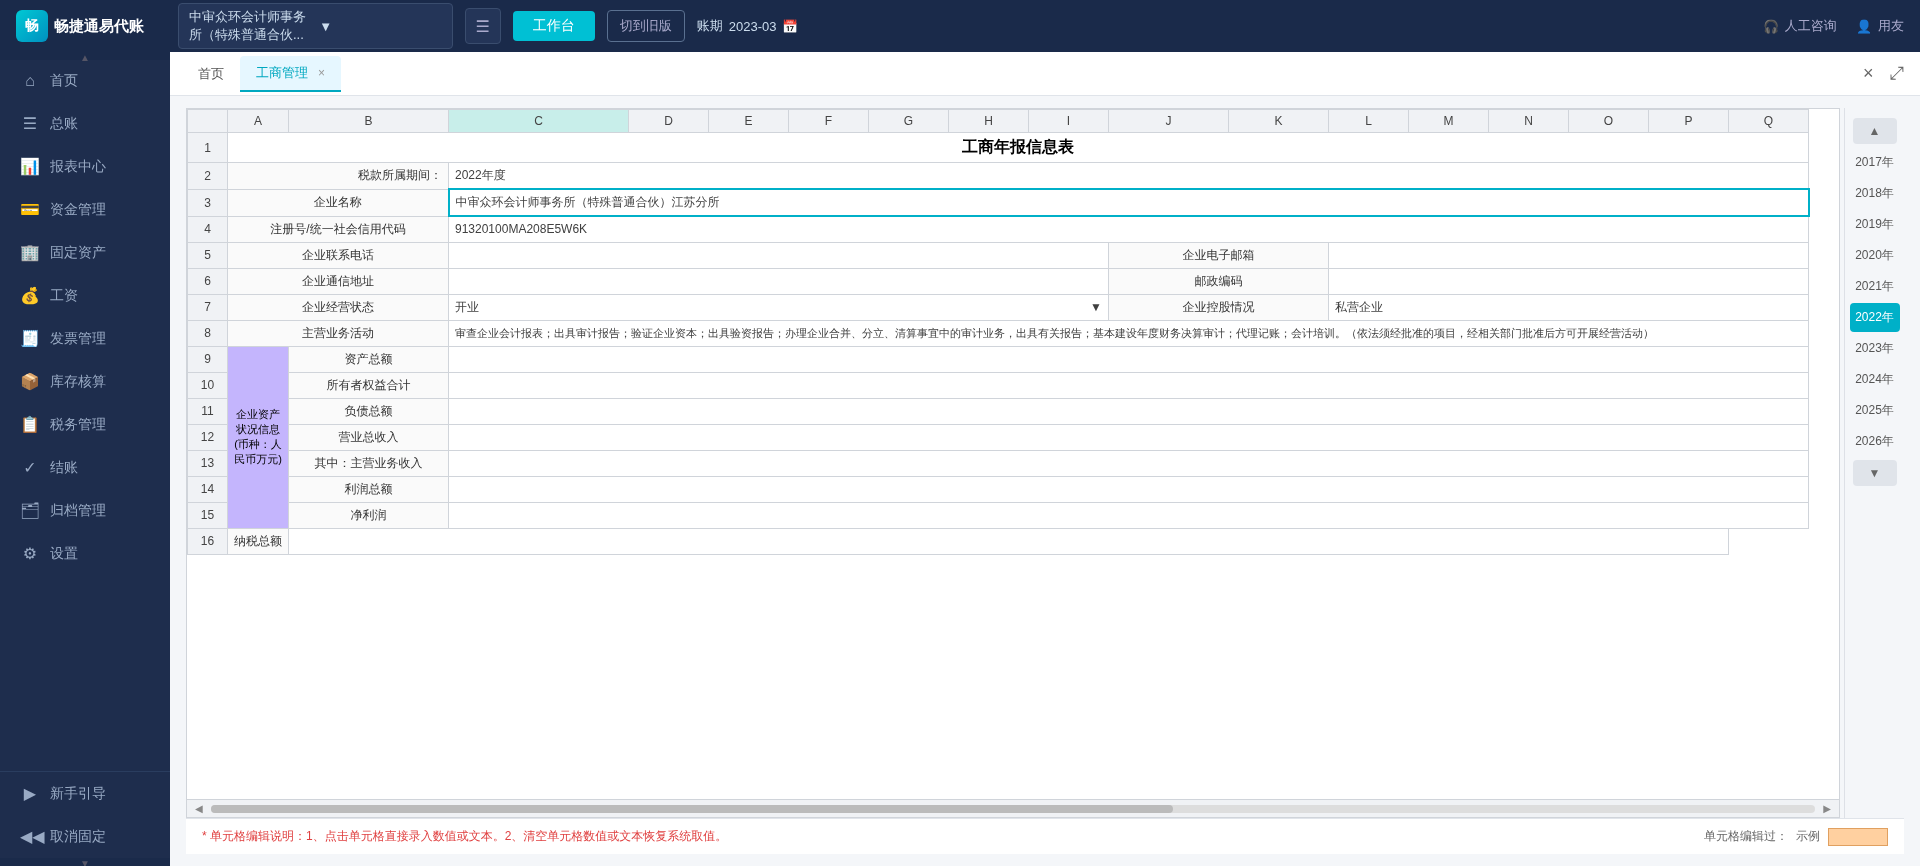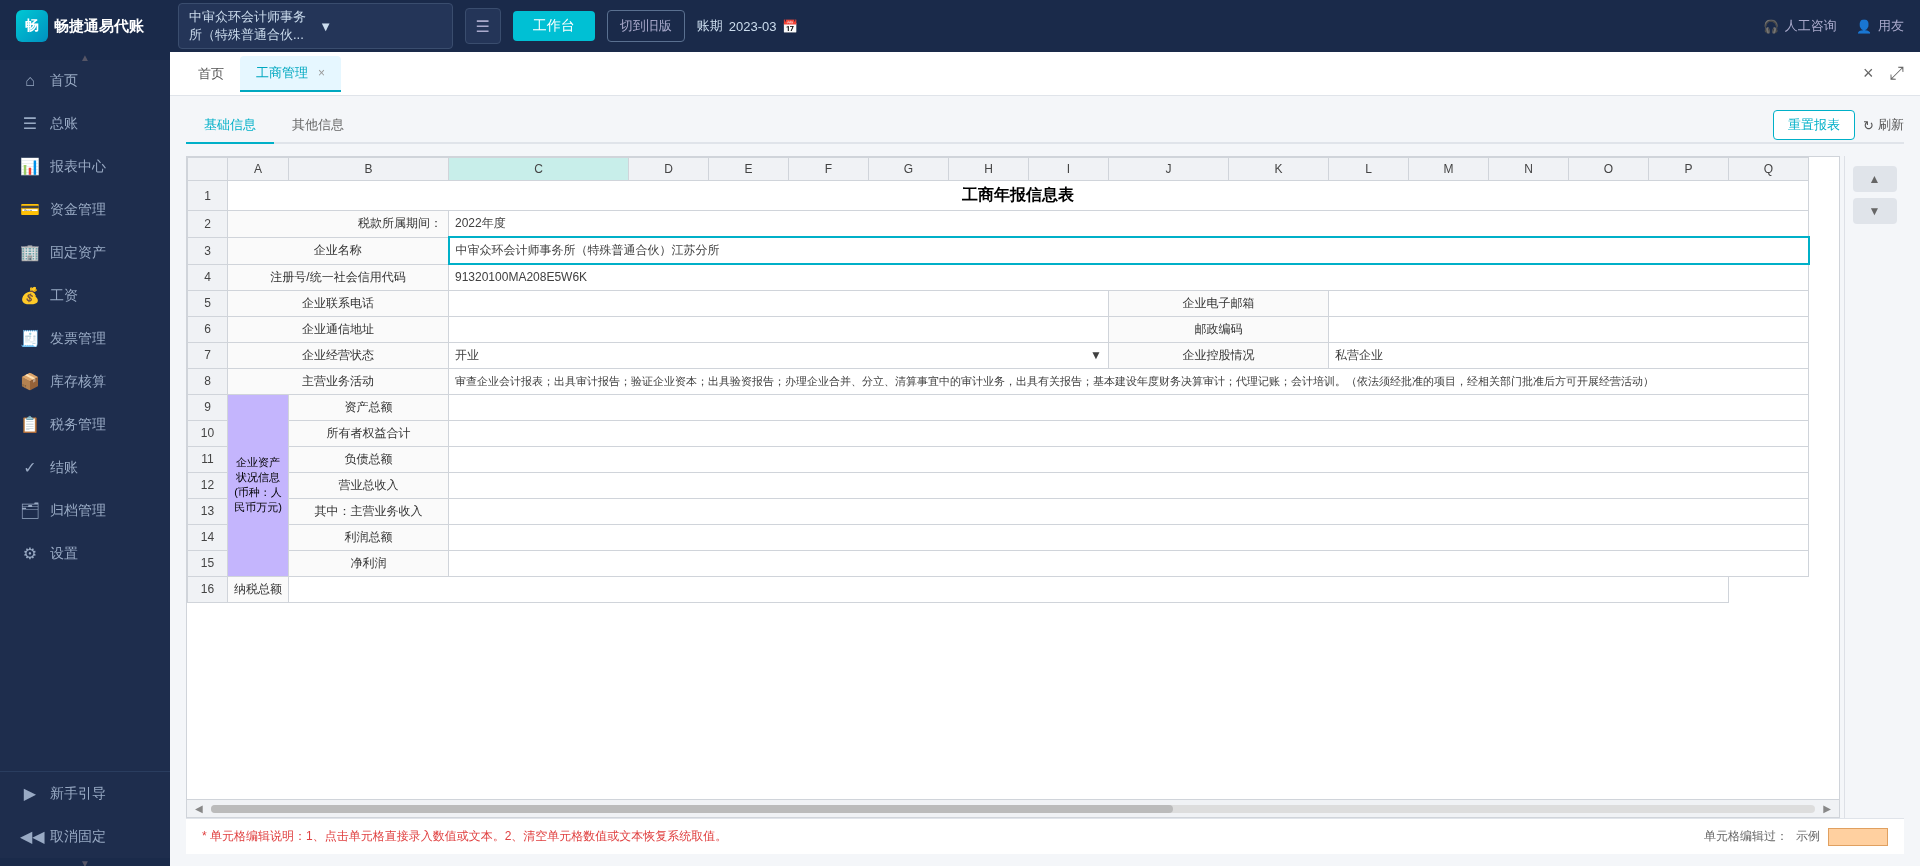--- a/index.html
+++ b/index.html
@@ -471,31 +471,20 @@
       </div>
 
       <div style="margin-left: auto; display: flex; gap: 8px; align-items: center;">
         <button class="win-ctrl-btn" style="font-size: 18px; color: #666; background: none; border: none; cursor: pointer;">×</button>
         <button class="win-ctrl-btn" style="font-size: 18px; color: #666; background: none; border: none; cursor: pointer;">⤢</button>
       </div>
     </div>
 
     <div class="inner-content">
 
-      <div class="sub-tabs">
-        <div class="sub-tab active">基础信息</div>
-        <div class="sub-tab">其他信息</div>
-        <div class="sub-tab-actions">
-          <button class="reset-btn">重置报表</button>
-          <button class="refresh-btn">
-            <span>↻</span>
-            <span>刷新</span>
-          </button>
-        </div>
-      </div>
 
       <div style="flex: 1; display: flex; overflow: hidden; gap: 4px;">
 
         <div class="spreadsheet-wrapper">
           <div class="spreadsheet-scroll-area">
             <table class="spreadsheet-table">
               <colgroup>
                 <col style="width: 40px">
                 <col style="width: 40px">
                 <col style="width: 160px">
@@ -653,20 +642,32 @@
             <span class="h-scroll-arrow">◀</span>
             <div class="h-scroll-track">
               <div class="h-scroll-thumb"></div>
             </div>
             <span class="h-scroll-arrow">▶</span>
           </div>
         </div>
 
         <div class="right-panel">
           <div class="rp-arrow-btn">▲</div>
+          <div id="year-list" style="display:flex; flex-direction: column; align-items: center; width: 100%; gap: 2px;">
+              <div class="rp-year-item">2017年</div>
+              <div class="rp-year-item">2018年</div>
+              <div class="rp-year-item">2019年</div>
+              <div class="rp-year-item">2020年</div>
+              <div class="rp-year-item">2021年</div>
+              <div class="rp-year-item active">2022年</div>
+              <div class="rp-year-item">2023年</div>
+              <div class="rp-year-item">2024年</div>
+              <div class="rp-year-item">2025年</div>
+              <div class="rp-year-item">2026年</div>
+            </div>
           <div class="rp-arrow-btn">▼</div>
         </div>
 
       </div>
 
       <div class="status-bar">
         <span class="status-note">* 单元格编辑说明：1、点击单元格直接录入数值或文本。2、清空单元格数值或文本恢复系统取值。</span>
         <div class="status-right">
           <span>单元格编辑过：</span>
           <span>示例</span>

